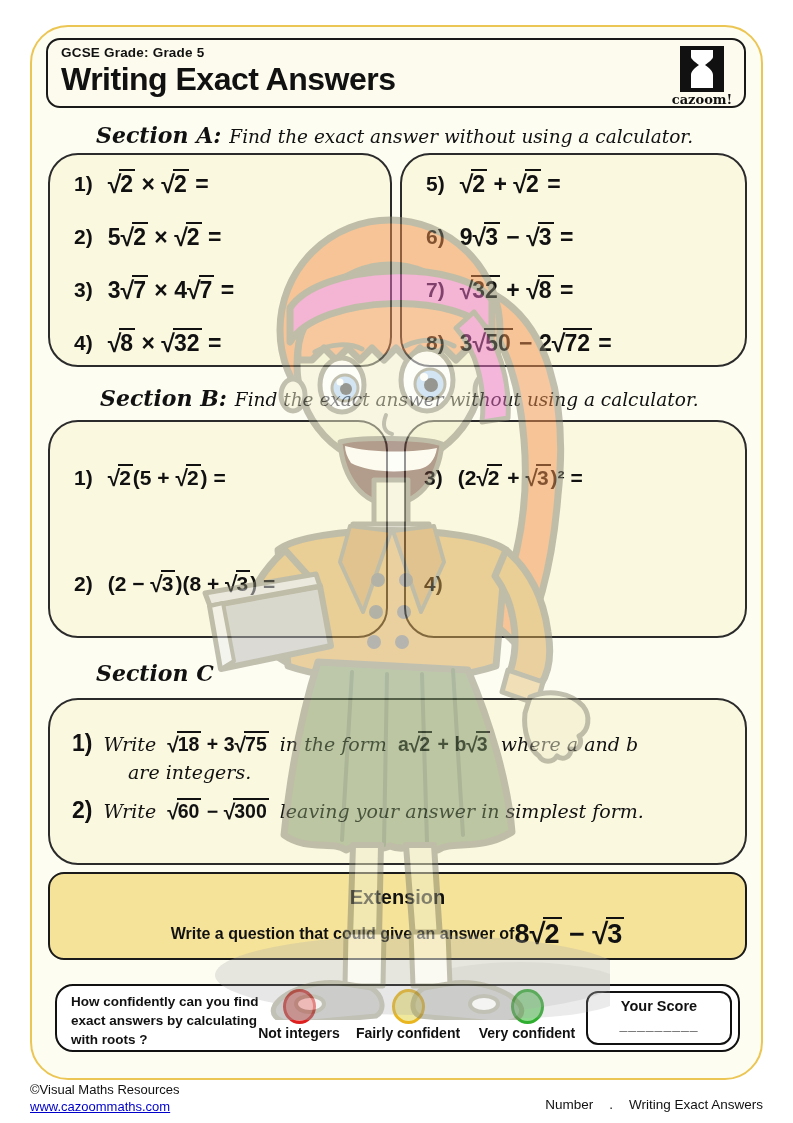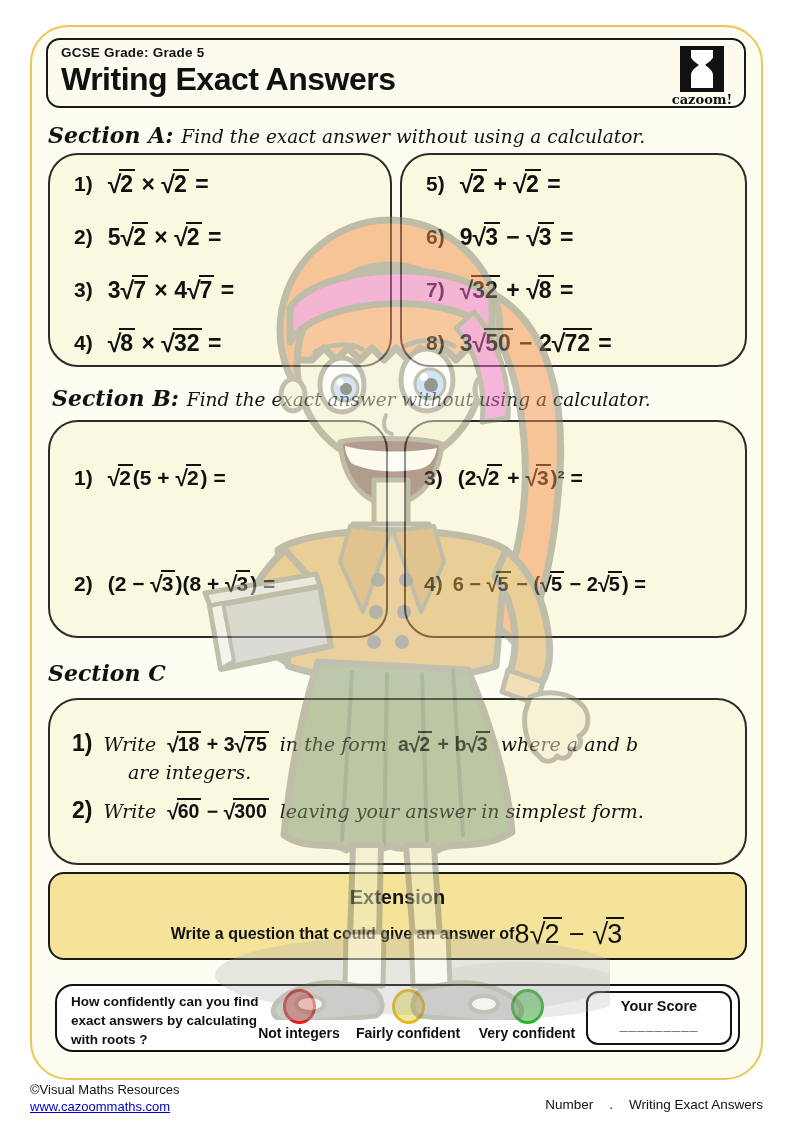--- a/index.html
+++ b/index.html
@@ -11,21 +11,21 @@
   
   .header-box{position:absolute;left:46px;top:38px;width:700px;height:70px;background:#fdfbee;
               border:2.5px solid #1a1a1a;border-radius:14px;box-sizing:border-box;padding:5px 0 0 13px;}
   .grade{font-size:13.5px;font-weight:bold;letter-spacing:.2px;}
   .title{font-size:32px;font-weight:bold;letter-spacing:-0.5px;margin-top:1px;}
   .logo{position:absolute;right:10px;top:5px;width:64px;text-align:center;}
   .logo svg{display:block;margin:0 auto;}
   .logo-text{font-family:"DejaVu Serif",serif;font-weight:bold;font-size:13px;margin-top:-1px;}
 
   
-  .sec-head{position:absolute;font-family:"DejaVu Serif",serif;font-style:italic;}
+  .sec-head{position:absolute;font-family:"DejaVu Serif",serif;font-style:italic;margin-left:48px;}
   .sec-head .sh{font-weight:bold;font-size:22px;}
   .sec-head .si{font-size:18.5px;margin-left:8px;}
 
   
   .qbox{position:absolute;background:#fbf8e0;border:2px solid #2b2b2b;border-radius:30px;
         box-sizing:border-box;}
   .qrow{display:flex;align-items:center;gap:15px;padding-left:24px;font-weight:bold;}
   .boxA .qrow{height:53px;font-size:23px;}
   .boxB .qrow{height:106px;font-size:21px;}
   .qnum{font-size:21px;font-weight:bold;}
@@ -44,21 +44,21 @@
   .cmath{font-weight:bold;font-size:19.5px;}
   .cnum{font-size:23px;font-weight:bold;}
   .cline2{margin:4px 0 14px 56px;align-items:center;}
 
   
   .ext{position:absolute;left:48px;top:872px;width:699px;height:88px;background:#f5e39a;
        border:2px solid #1a1a1a;border-radius:16px;box-sizing:border-box;text-align:center;}
   .ext-title{font-size:20px;font-weight:bold;margin-top:12px;}
   .ext-row{display:flex;justify-content:center;align-items:center;margin-top:8px;}
   .ext-prompt{font-size:16px;font-weight:bold;}
-  .ext-math{font-size:27px;font-weight:normal;}
+  .ext-math{font-size:27px;font-weight:bold;}
 
   
   .conf{position:absolute;left:55px;top:984px;width:685px;height:68px;background:#ffffff;
         border:2.5px solid #111;border-radius:18px;box-sizing:border-box;}
   .conf-q{position:absolute;left:14px;top:7px;width:190px;font-size:13.5px;font-weight:bold;
           text-align:left;line-height:1.4;}
   .conf-opt{position:absolute;top:3px;width:130px;display:flex;flex-direction:column;align-items:center;}
   .conf-circle{width:33px;height:35px;border-radius:50%;border:3.5px solid #999;box-sizing:border-box;}
   .conf-label{font-size:14px;font-weight:bold;white-space:nowrap;margin-top:1px;}
   .opt0{left:177px;} .opt1{left:286px;} .opt2{left:405px;}
@@ -151,21 +151,20 @@
         <span class="math">(2 − <span class="sq"><span class="rsym">√</span><span class="rad">3</span></span>)(8 + <span class="sq"><span class="rsym">√</span><span class="rad">3</span></span>) =</span>
       </div>
   </div>
   <div class="qbox boxB z1" style="left:404px;top:420px;width:343px;height:218px;padding-top:3px;">
     <div class="qrow" style="padding-left:18px;">
         <span class="qnum">3)</span>
         <span class="math">(2<span class="sq"><span class="rsym">√</span><span class="rad">2</span></span> + <span class="sq"><span class="rsym">√</span><span class="rad">3</span></span>)² =</span>
       </div>
     <div class="qrow" style="padding-left:18px;gap:10px;">
         <span class="qnum">4)</span>
-        <span class="math" style="font-size:20px;">6 − <span class="sq"><span class="rsym">√</span><span class="rad">5</span></span> − (<span class="sq"><span class="rsym">√</span><span class="rad">5</span></span> − 2<span class="sq"><span class="rsym">√</span><span class="rad">5</span></span>) =</span>
       </div>
   </div>
 
   <div class="sec-head z1" style="left:48px;top:660px;">
     <span class="sh">Section C</span>
   </div>
   <div class="cbox z1">
     <div class="crow">
       <span class="cnum">1)</span>
       <span class="cit">Write</span>

